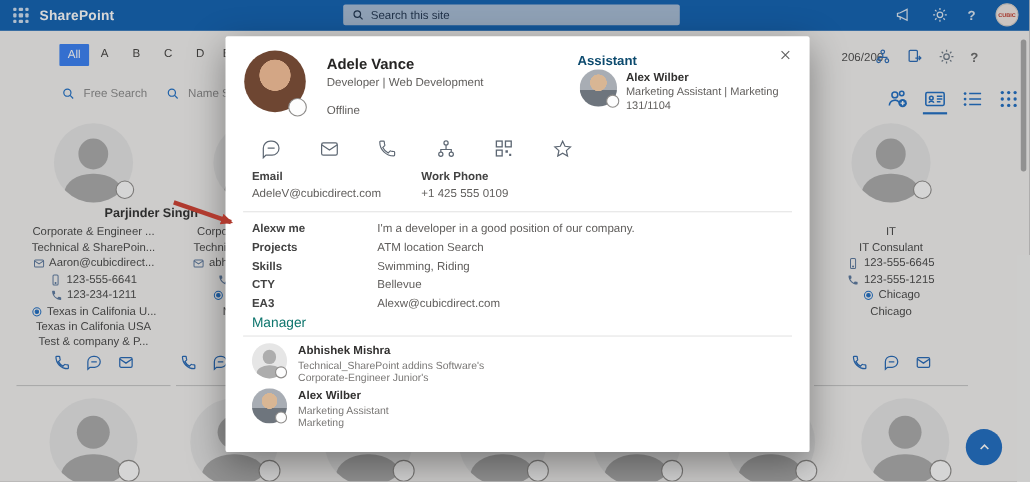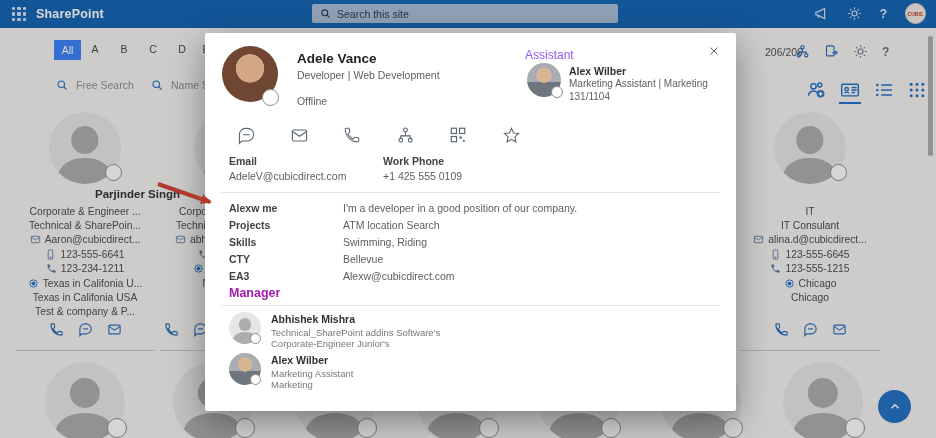--- a/index.html
+++ b/index.html
@@ -58,31 +58,31 @@
   .overlay{position:absolute;inset:0;background:rgba(20,20,20,0.17);z-index:40;}
   .modal{position:absolute;left:205px;top:33px;width:531px;height:378px;background:#fff;z-index:60;
     border-radius:2px;box-shadow:0 10px 34px rgba(0,0,0,.38);}
   .mclose{position:absolute;right:16px;top:10px;color:#5f5f5f;cursor:pointer;}
   .photo{position:absolute;border-radius:50%;overflow:hidden;}
   .photo-adele{background:radial-gradient(circle at 50% 40%,#d3a685 0 32%,#6e4632 33% 100%);}
   .photo-alex{background:radial-gradient(circle at 50% 36%,#d8b694 0 27%,rgba(0,0,0,0) 28%),
     linear-gradient(180deg,#a8adb4 0 55%,#6e757d 56% 100%);}
   .mname{position:absolute;left:92px;top:18px;font-size:13.5px;font-weight:700;color:#252423;}
   .msub{position:absolute;left:92px;font-size:10.5px;color:#605e5c;}
-  .ahead{position:absolute;left:320px;top:15px;font-size:12px;font-weight:400;color:#8b5cf6;}
+  .ahead{position:absolute;left:320px;top:15px;font-size:12px;font-weight:700;color:#0c4a6e;}
   .aname{position:absolute;left:364px;top:32px;font-size:10.5px;font-weight:700;color:#323130;}
   .asub{position:absolute;left:364px;font-size:10px;color:#605e5c;}
   .actions{position:absolute;left:24px;top:90px;display:flex;gap:19px;color:#5d6773;}
   .actions .ab{width:34px;height:24px;display:flex;align-items:center;justify-content:center;cursor:pointer;}
   .flabel{position:absolute;font-size:10.5px;font-weight:700;color:#424242;}
   .fvalue{position:absolute;font-size:10.5px;color:#605e5c;}
   .mdivider{position:absolute;left:16px;right:16px;height:1px;background:#e4e4e4;}
   .prow-label{position:absolute;left:24px;width:110px;font-size:10.5px;font-weight:700;color:#424242;}
   .prow-value{position:absolute;left:138px;font-size:10.5px;color:#605e5c;white-space:nowrap;}
-  .mgrhead{position:absolute;left:24px;top:253px;font-size:12.5px;font-weight:700;color:#a21caf;}
+  .mgrhead{position:absolute;left:24px;top:253px;font-size:12.5px;font-weight:400;color:#0f766e;}
   .mgr-name{position:absolute;left:66px;font-size:10.5px;font-weight:700;color:#323130;}
   .mgr-sub{position:absolute;left:66px;font-size:9.5px;color:#797775;}
 
   .arrow{position:absolute;left:148px;top:176px;z-index:70;}
 
   .scrolltop{position:absolute;left:878px;top:390px;width:33px;height:33px;border-radius:50%;
     background:#2270c5;color:#fff;display:flex;align-items:center;justify-content:center;z-index:10;cursor:pointer;}
   .scrollthumb{position:absolute;left:928px;top:36px;width:5px;height:120px;background:#ababab;border-radius:3px;z-index:5;}
 </style>
 </head>
@@ -322,27 +322,20 @@
     <div class="presence" style="left:95px;top:56px;width:17px;height:17px;"></div>
     <div class="clines">
       <div class="cline">
           <span>IT</span>
         </div>
       <div class="cline">
           <span>IT Consulant</span>
         </div>
       <div class="cline">
           <svg class="lic" width="11" height="11" viewBox="0 0 24 24" fill="none" stroke="currentColor" stroke-width="2">
-            <rect x="3" y="5" width="18" height="14" rx="2"></rect>
-            <path d="M3 7l9 6 9-6"></path>
-          </svg>
-          <span>alina.d@cubicdirect...</span>
-        </div>
-      <div class="cline">
-          <svg class="lic" width="11" height="11" viewBox="0 0 24 24" fill="none" stroke="currentColor" stroke-width="2">
             <rect x="7" y="2" width="10" height="20" rx="2"></rect>
             <circle cx="12" cy="18" r="1" fill="currentColor"></circle>
           </svg>
           <span>123-555-6645</span>
         </div>
       <div class="cline">
           <svg class="lic" width="11" height="11" viewBox="0 0 24 24" fill="currentColor">
             <path d="M6.6 10.8c1.5 2.9 3.7 5.1 6.6 6.6l2.2-2.2c.3-.3.7-.4 1-.2 1.1.4 2.3.6 3.6.6.6 0 1 .4 1 1V20c0 .6-.4 1-1 1C10.6 21 3 13.4 3 4c0-.6.4-1 1-1h3.5c.6 0 1 .4 1 1 0 1.2.2 2.4.6 3.6.1.3 0 .7-.2 1l-2.3 2.2z"></path>
           </svg>
           <span>123-555-1215</span>

